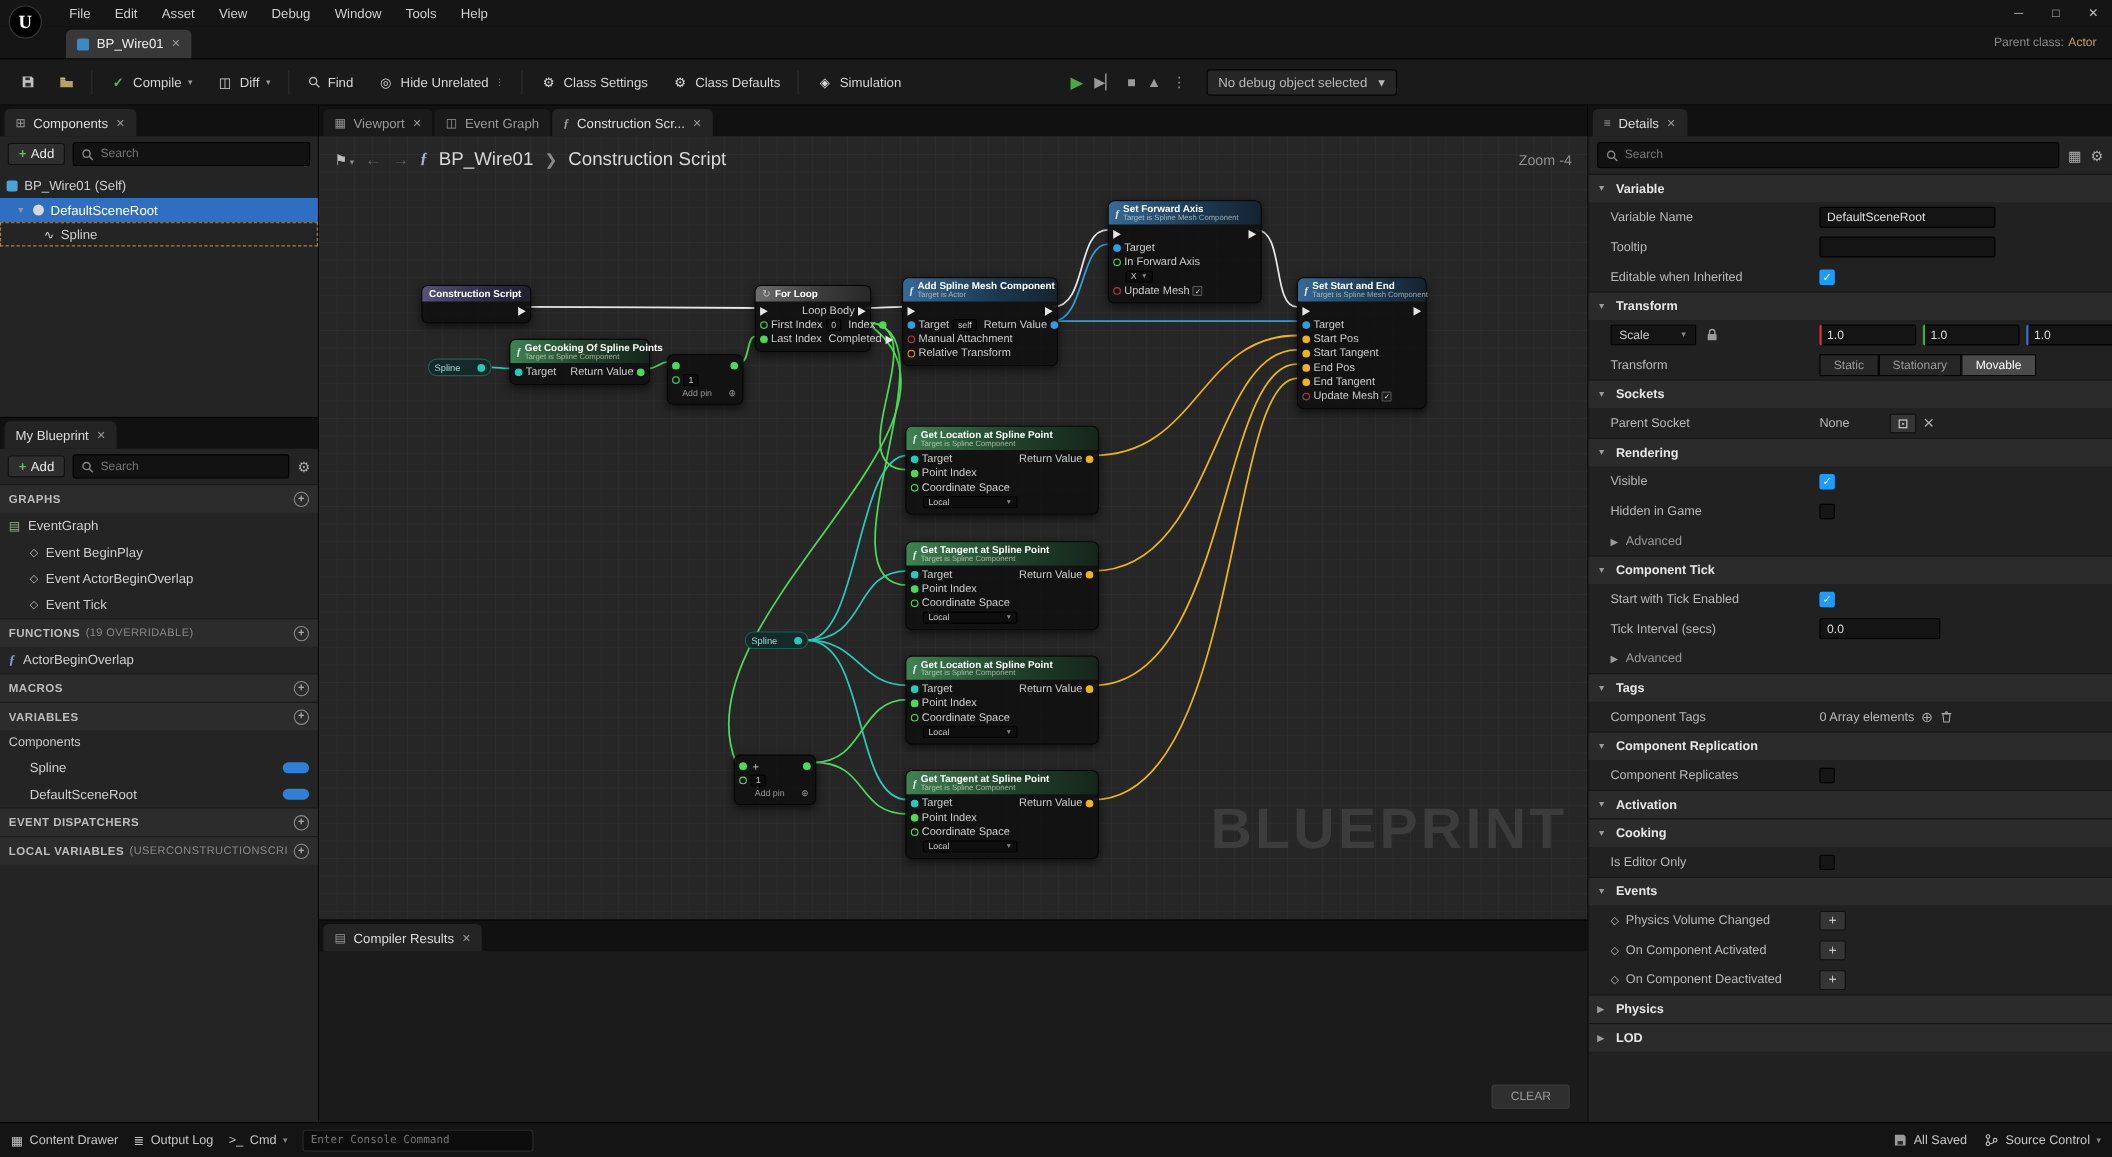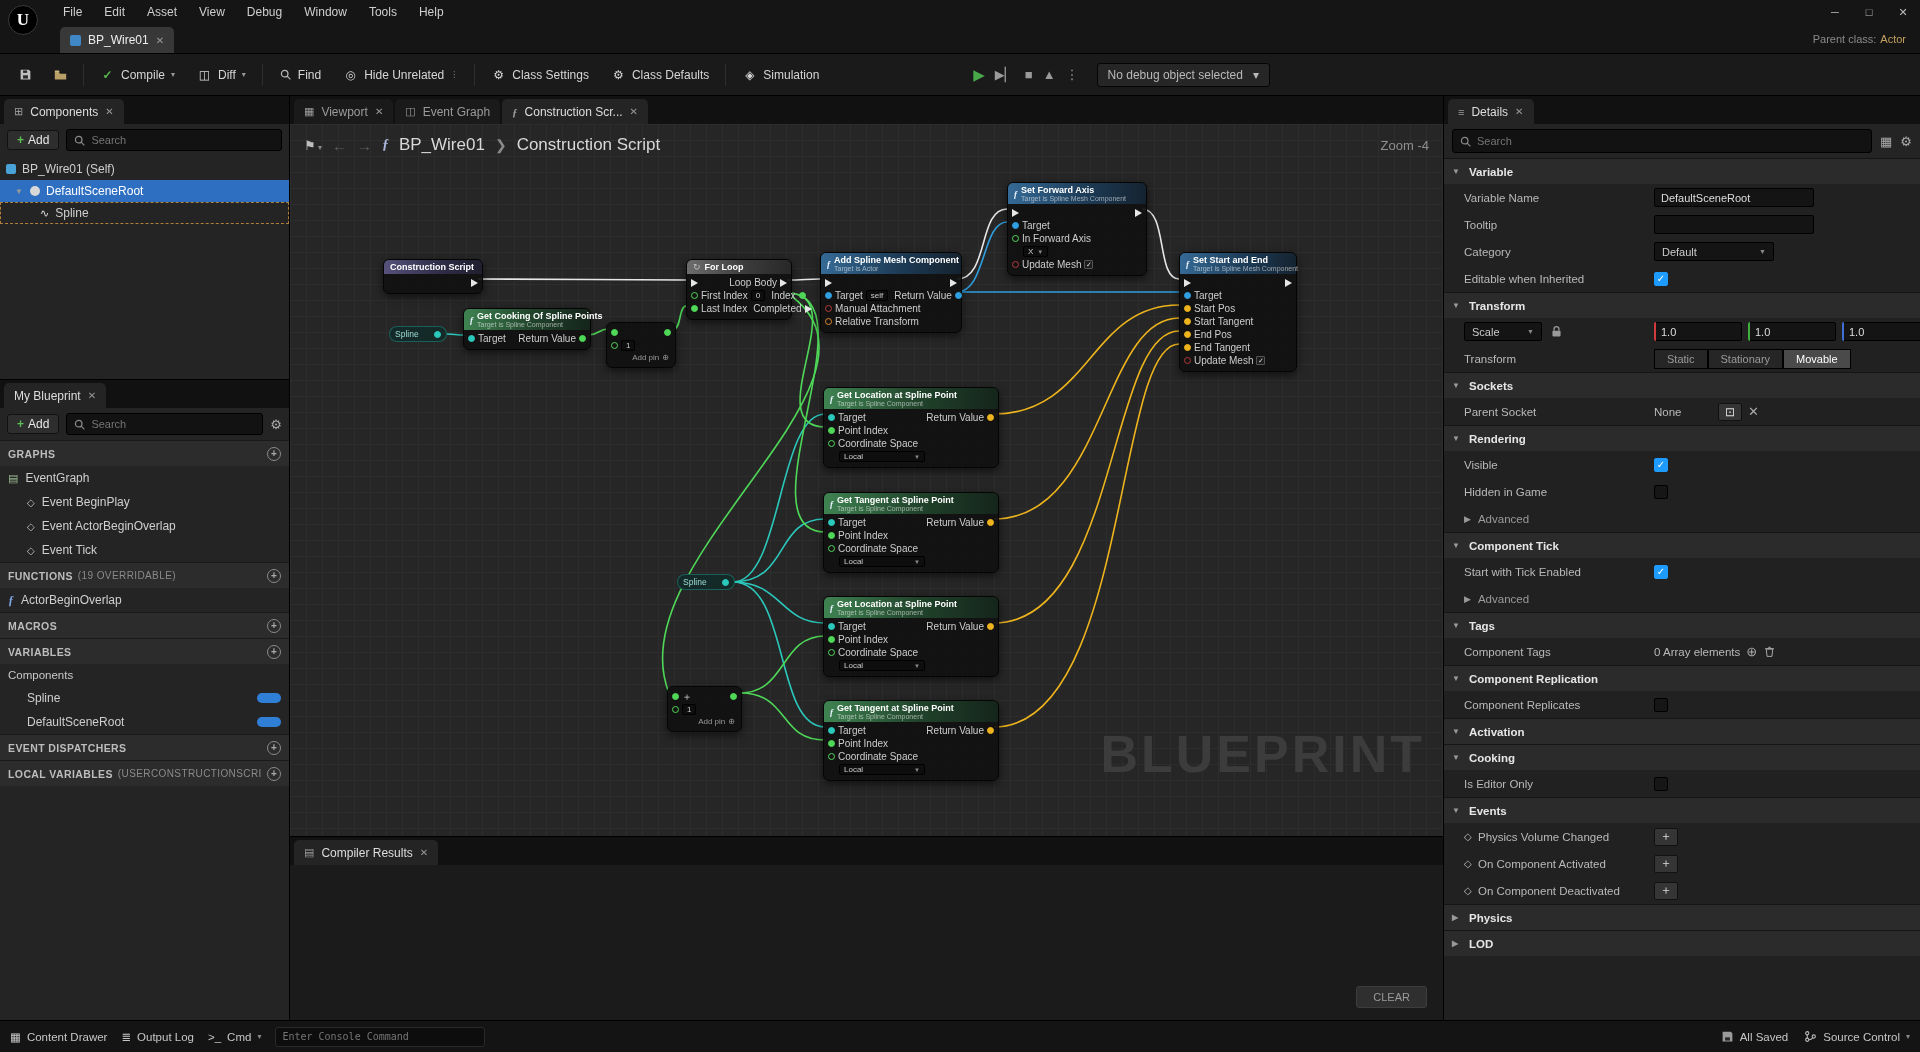--- a/index.html
+++ b/index.html
@@ -121,21 +121,21 @@
   .pn.hollow{background:transparent}
   .xp{width:0;height:0;border-top:4px solid transparent;border-bottom:4px solid transparent;
     border-left:7px solid #e6e6e6;display:inline-block;flex:none}
   .pbx{background:#0e0e0e;border:1px solid #000;border-radius:2px;font-size:8px;color:#ccc;
     padding:0 4px;height:11px;display:inline-flex;align-items:center}
   .ndd{background:#0e0e0e;border:1px solid #000;border-radius:2px;font-size:8px;color:#ccc;
     padding:0 4px;height:11px;display:inline-flex;align-items:center;gap:4px}
   .ndd .car{font-size:6px;color:#888}
   .ncb{width:9px;height:9px;background:#1c1c1c;border:1px solid #555;border-radius:1px;display:inline-flex;
     align-items:center;justify-content:center;font-size:7px;color:#ddd;flex:none}
-  .addpin{font-size:8px;color:#9a9a9a;display:flex;align-items:center;gap:3px;justify-content:flex-end;padding:1px 2px}
+  .addpin{font-size:8px;color:#9a9a9a;display:flex;align-items:center;gap:15px;justify-content:flex-end;padding:1px 2px}
   .pilln{position:absolute;background:#132a28;border:1px solid #2bc8bc55;border-radius:8px;height:16px;
     display:flex;align-items:center;justify-content:space-between;padding:0 5px;z-index:3}
   .pilln .t{font-size:8.5px;color:#9fdcd4}
 
   .compiler{flex:1;display:flex;flex-direction:column;background:#1c1c1c;border-top:1px solid #000;position:relative}
   .comp-body{flex:1;background:#1b1b1b}
   .clearbtn{position:absolute;right:16px;bottom:12px;background:#2f2f2f;border:1px solid #3d3d3d;
     border-radius:3px;color:#9a9a9a;font-size:11px;padding:4px 16px}
 
   
@@ -972,29 +972,20 @@
               <input class="dfield" style="width: 160px;" value="DefaultSceneRoot">
             </span>
         </div>
         <div class="drow">
           <span class="dlabel">Tooltip</span>
           <span class="dval">
               <input class="dfield" style="width: 160px;">
             </span>
         </div>
         <div class="drow">
-          <span class="dlabel">Category</span>
-          <span class="dval">
-              <span class="ddd" style="width:120px">
-                <span>Default</span>
-                <span class="car">▼</span>
-              </span>
-            </span>
-        </div>
-        <div class="drow">
           <span class="dlabel">Editable when Inherited</span>
           <span class="dval">
               <span class="cb on">✓</span>
             </span>
         </div>
 
         <div class="dhead">
             <span class="arr">▼</span>
             <span>Transform</span>
           </div>
@@ -1061,20 +1052,26 @@
         </div>
 
         <div class="dhead">
             <span class="arr">▼</span>
             <span>Component Tick</span>
           </div>
         <div class="drow">
           <span class="dlabel">Start with Tick Enabled</span>
           <span class="dval">
               <span class="cb on">✓</span>
+            </span>
+        </div>
+        <div class="drow">
+          <span class="dlabel">Tick Interval (secs)</span>
+          <span class="dval">
+              <input class="dfield" style="width: 110px;" value="0.0">
             </span>
         </div>
         <div class="drow adv">
           <span style="font-size:9px;margin-right:7px">▶</span>
           <span>Advanced</span>
         </div>
 
         <div class="dhead">
             <span class="arr">▼</span>
             <span>Tags</span>

